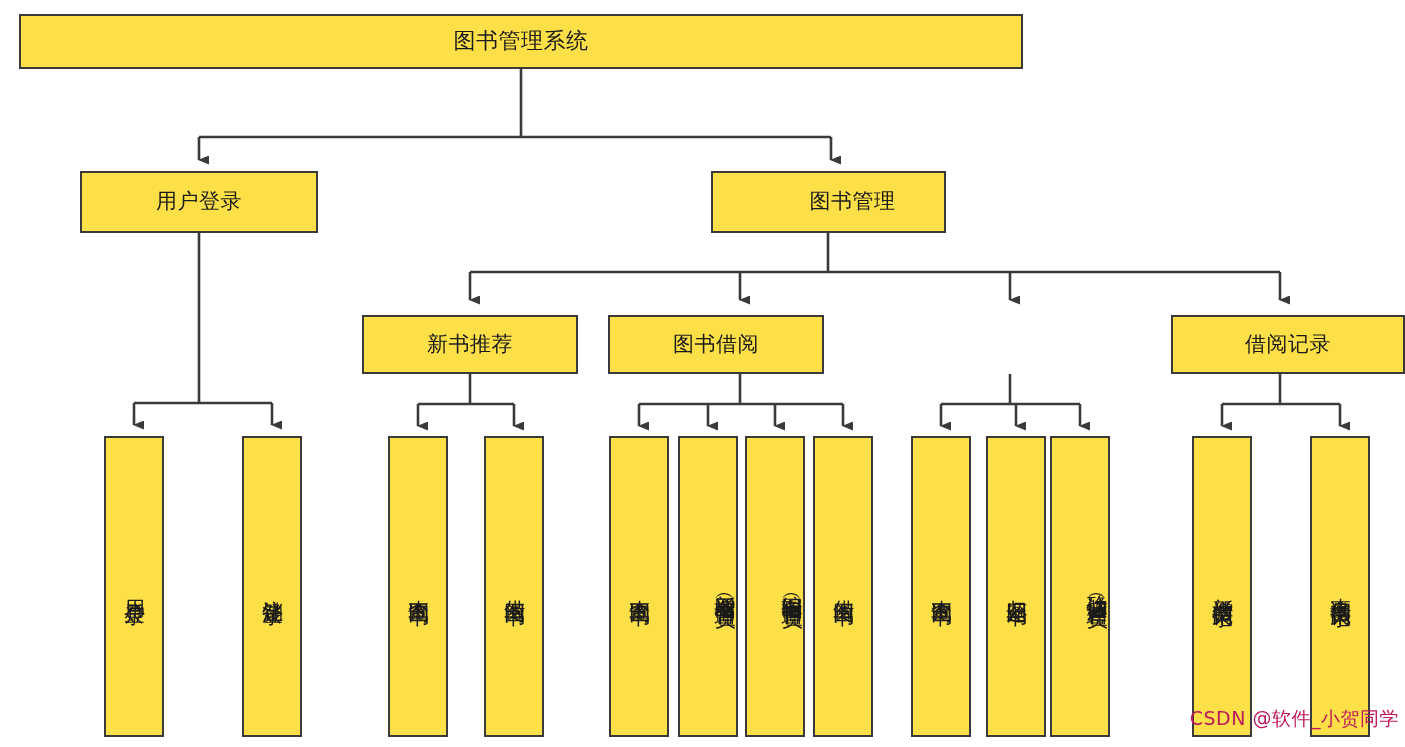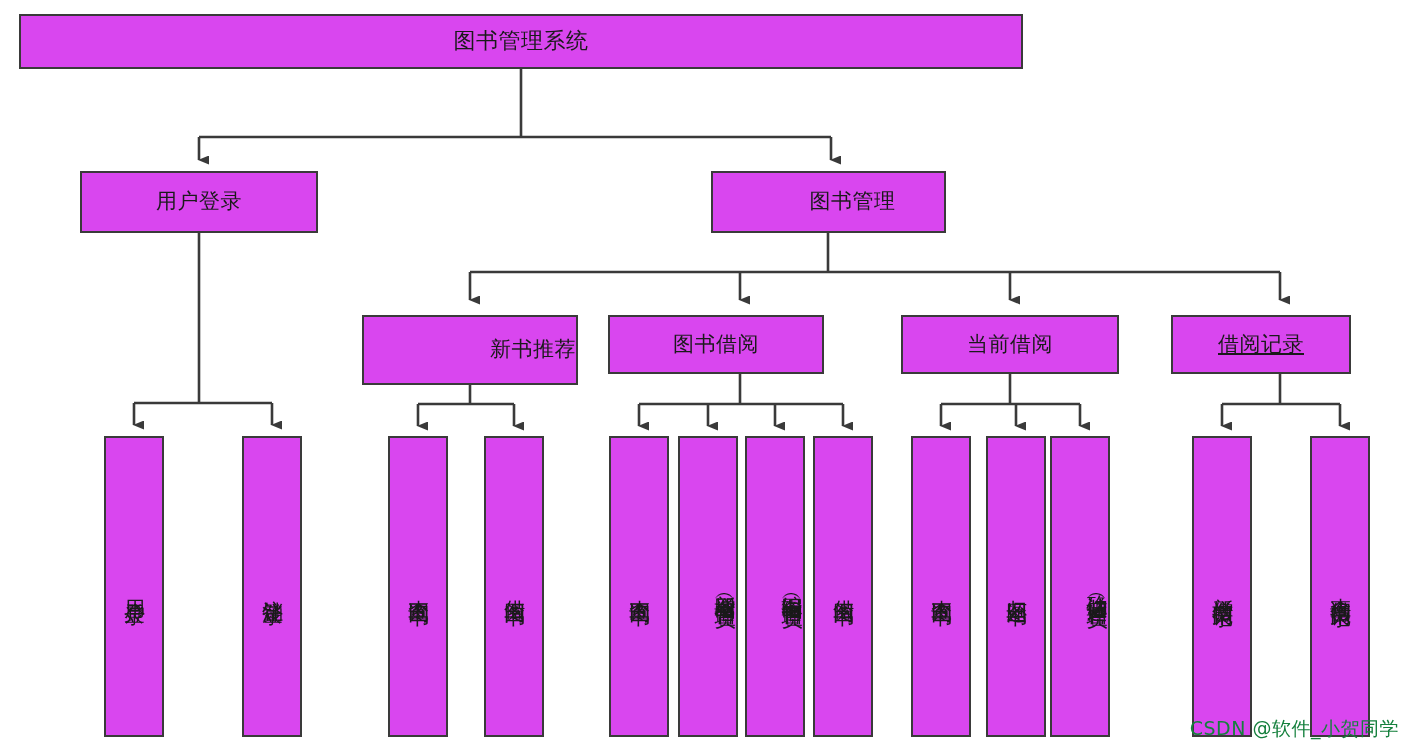--- a/index.html
+++ b/index.html
@@ -26,21 +26,21 @@
     left: 0;
     top: 0;
     width: 1405px;
     height: 747px;
     pointer-events: none;
   }
   .node {
     position: absolute;
     box-sizing: border-box;
     border: 2px solid #3a3a3a;
-    background: #d946ef;
+    background: #fde047;
     display: flex;
     align-items: center;
     justify-content: center;
     color: #1a1a1a;
     line-height: 1.12;
   }
   .node.horiz {
     font-size: 21px;
     letter-spacing: 0.5px;
   }
@@ -60,23 +60,23 @@
     text-orientation: upright;
     white-space: nowrap;
     display: block;
   }
   #root-node {
     font-size: 22px;
   }
   #watermark {
     position: absolute;
     right: 6px;
-    bottom: 5px;
+    bottom: 15px;
     font-size: 19px;
-    color: #15803d;
+    color: #be185d;
     white-space: nowrap;
     letter-spacing: 0.5px;
   }
 </style>
 </head>
 <body>
 
 <div id="diagram-canvas">
 
   <svg class="edges" viewBox="0 0 1405 747">
@@ -133,30 +133,27 @@
     <span>图书管理系统</span>
   </div>
 
   <div class="node horiz" style="left:80px; top:171px; width:238px; height:62px;">
     <span>用户登录</span>
   </div>
   <div class="node horiz" style="left:711px; top:171px; width:235px; height:62px;padding-left:48px;">
     <span>图书管理</span>
   </div>
 
-  <div class="node horiz" style="left:362px; top:315px; width:216px; height:70px;justify-content:flex-end;">
+  <div class="node horiz" style="left:362px; top:315px; width:216px; height:59px;">
     <span>新书推荐</span>
   </div>
   <div class="node horiz" style="left:608px; top:315px; width:216px; height:59px;">
     <span>图书借阅</span>
   </div>
-  <div class="node horiz" style="left:901px; top:315px; width:218px; height:59px;">
-    <span>当前借阅</span>
-  </div>
-  <div class="node horiz" style="left:1171px; top:315px; width:180px; height:59px;text-decoration:underline;">
+  <div class="node horiz" style="left:1171px; top:315px; width:234px; height:59px;">
     <span>借阅记录</span>
   </div>
 
   <div class="node vert" style="left:104px; top:436px; width:60px; height:301px;">
     <span class="vtext">用户登录</span>
   </div>
   <div class="node vert" style="left:242px; top:436px; width:60px; height:301px;">
     <span class="vtext">注销登录</span>
   </div>
   <div class="node vert" style="left:388px; top:436px; width:60px; height:301px;">

